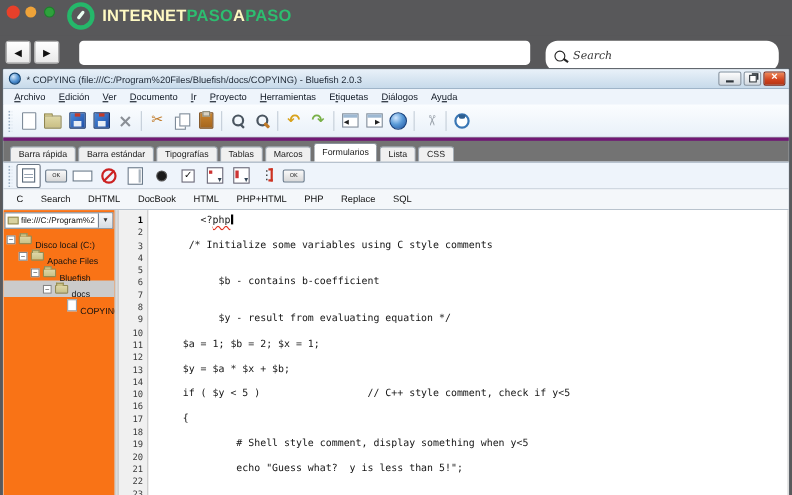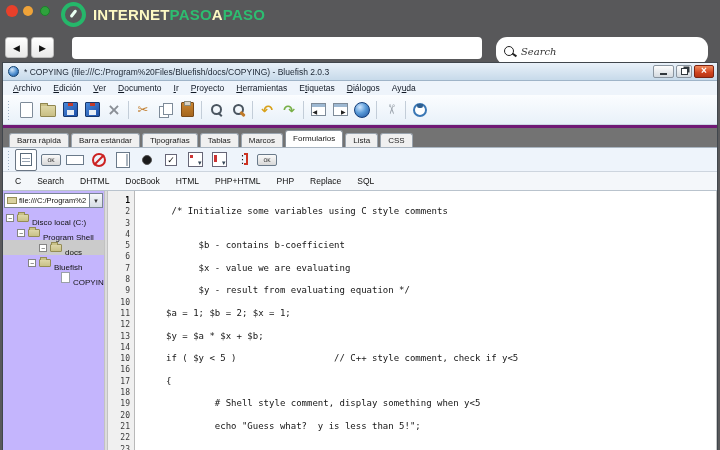--- a/index.html
+++ b/index.html
@@ -121,21 +121,21 @@
   .f-optgroup{position:relative;width:14px;height:15px;}
   .f-optgroup::before{content:"\22ee";position:absolute;left:1px;top:0px;font-size:11px;color:#222;line-height:15px;}
   .f-optgroup::after{content:"";position:absolute;right:2px;top:1px;width:4px;height:12px;
         border:2px solid #cc3322;border-left:none;box-sizing:border-box;}
   
   .langbar{height:18px;background:#f4f7fa;border-top:1px solid #cdd5de;border-bottom:1px solid #b9c3cd;
            display:flex;align-items:center;padding-left:4px;flex:0 0 auto;}
   .langtab{font-size:8.5px;color:#101010;padding:0 8px;white-space:nowrap;}
   
   .main{flex:1;display:flex;background:#fff;overflow:hidden;}
-  .sidebar{width:101px;flex:0 0 auto;background:#c4b5fd;overflow:hidden;position:relative;}
+  .sidebar{width:101px;flex:0 0 auto;background:#f97316;overflow:hidden;position:relative;}
   .combo{margin:2px 1px;height:15px;border:1px solid #7a8694;background:#fff;display:flex;align-items:center;box-sizing:border-box;}
   .combo .cfold{width:10px;height:7px;background:#d9d2a0;border:1px solid #978f58;margin:0 2px;flex:0 0 auto;box-sizing:border-box;}
   .combo .ctext{font-size:7.5px;color:#111;white-space:nowrap;overflow:hidden;flex:1;}
   .combo .cbtn{width:12px;height:13px;background:linear-gradient(#f6f8fa,#d6dde4);border-left:1px solid #7a8694;
                display:flex;align-items:center;justify-content:center;font-size:6px;color:#333;flex:0 0 auto;}
   .trow{display:flex;align-items:center;height:15px;white-space:nowrap;}
   .trow.gap{margin-top:5px;}
   .trow.sel{background:#cbcbcb;}
   .exp{width:8px;height:8px;border:1px solid #848484;background:#fff;font-size:7px;line-height:7px;text-align:center;
        color:#333;margin-right:3px;flex:0 0 auto;box-sizing:border-box;}
@@ -343,31 +343,31 @@
         </div>
         <div id="tree">
             <div class="trow" style="padding-left: 3px;">
               <span class="exp">−</span>
               <span class="tico-folder"></span>
               <span class="tlabel">Disco local (C:)</span>
             </div>
             <div class="trow" style="padding-left: 14px;">
               <span class="exp">−</span>
               <span class="tico-folder"></span>
-              <span class="tlabel">Program Shell</span>
+              <span class="tlabel">Apache Files</span>
+            </div>
+            <div class="trow" style="padding-left: 25px;">
+              <span class="exp">−</span>
+              <span class="tico-folder"></span>
+              <span class="tlabel">Bluefish</span>
             </div>
             <div class="trow sel" style="padding-left: 36px;">
               <span class="exp">−</span>
               <span class="tico-folder"></span>
               <span class="tlabel">docs</span>
-            </div>
-            <div class="trow" style="padding-left: 25px;">
-              <span class="exp">−</span>
-              <span class="tico-folder"></span>
-              <span class="tlabel">Bluefish</span>
             </div>
             <div class="trow" style="padding-left: 47px;">
               <span class="expspace"></span>
               <span class="tico-file"></span>
               <span class="tlabel">COPYING</span>
             </div>
           </div>
       </div>
       <div class="splitter"></div>
       <div class="gutter" id="gutter">
@@ -389,27 +389,27 @@
           <div class="gnum">16</div>
           <div class="gnum">17</div>
           <div class="gnum">18</div>
           <div class="gnum">19</div>
           <div class="gnum">20</div>
           <div class="gnum">21</div>
           <div class="gnum">22</div>
           <div class="gnum">23</div>
         </div>
       <div class="codearea" id="codearea">
+          <div class="cline"><span>        &lt;?</span><span class="sq">php</span><span class="caret"></span></div>
           <div class="cline"></div>
           <div class="cline">      /* Initialize some variables using C style comments</div>
           <div class="cline"></div>
           <div class="cline"></div>
           <div class="cline">           $b - contains b-coefficient</div>
           <div class="cline"></div>
-          <div class="cline">           $x - value we are evaluating</div>
           <div class="cline"></div>
           <div class="cline">           $y - result from evaluating equation */</div>
           <div class="cline"></div>
           <div class="cline">     $a = 1; $b = 2; $x = 1;</div>
           <div class="cline"></div>
           <div class="cline">     $y = $a * $x + $b;</div>
           <div class="cline"></div>
           <div class="cline">     if ( $y &lt; 5 )                  // C++ style comment, check if y&lt;5</div>
           <div class="cline"></div>
           <div class="cline">     {</div>

